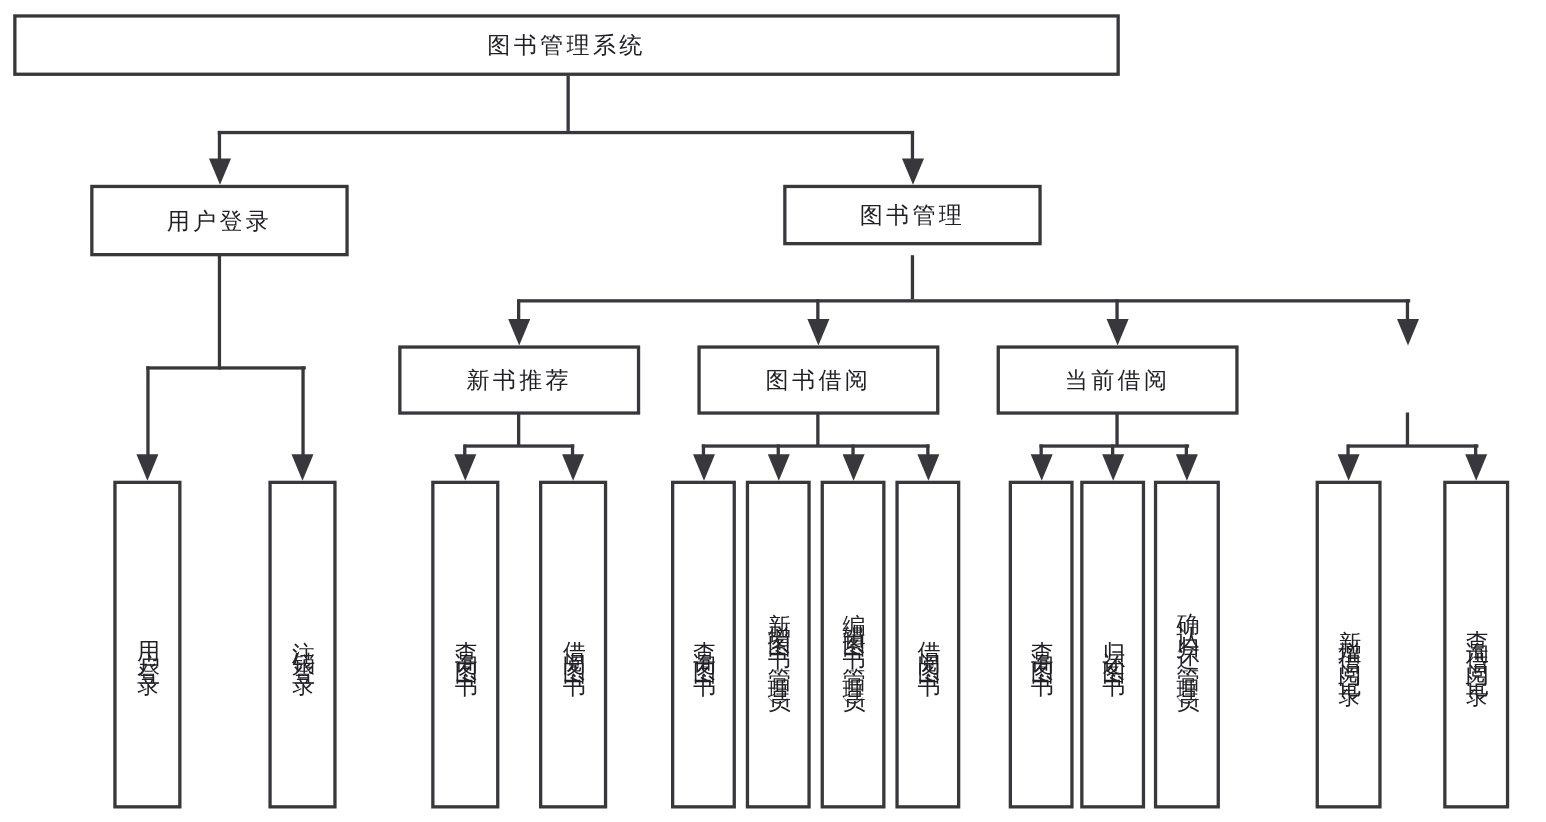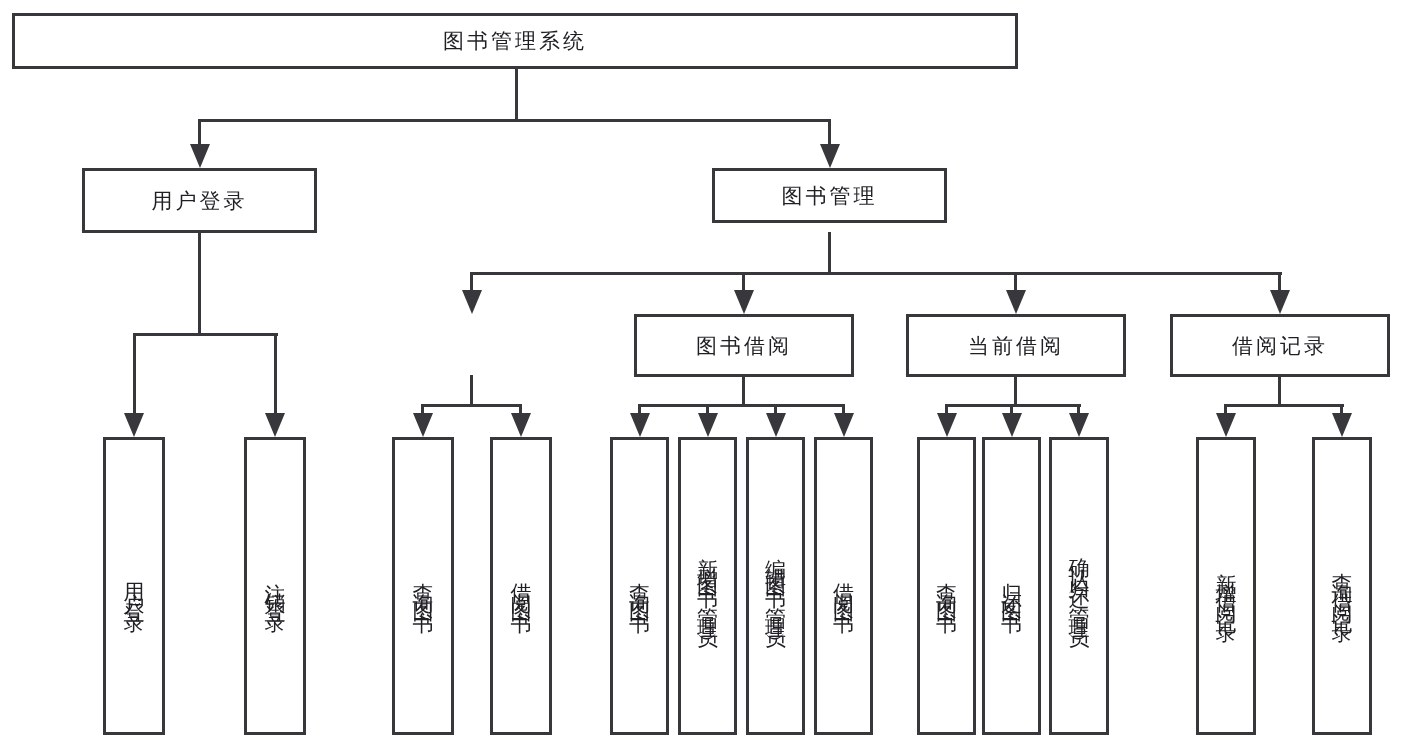--- a/index.html
+++ b/index.html
@@ -78,23 +78,23 @@
   <div class="hline" style="left:471px;top:272px;width:811px"></div>
   <div class="vline" style="left:470px;top:272px;height:20px"></div>
   <div class="arrow" style="left:462px;top:290px"></div>
   <div class="vline" style="left:742px;top:272px;height:20px"></div>
   <div class="arrow" style="left:734px;top:290px"></div>
   <div class="vline" style="left:1014px;top:272px;height:20px"></div>
   <div class="arrow" style="left:1006px;top:290px"></div>
   <div class="vline" style="left:1278px;top:272px;height:20px"></div>
   <div class="arrow" style="left:1270px;top:290px"></div>
 
+  <div class="box" style="left:362px;top:314px;width:220px;height:63px">新书推荐</div>
   <div class="box" style="left:906px;top:314px;width:220px;height:63px">当前借阅</div>
   <div class="box" style="left:634px;top:314px;width:220px;height:63px">图书借阅</div>
-  <div class="box" style="left:1170px;top:314px;width:220px;height:63px">借阅记录</div>
 
   <div class="vline" style="left:470px;top:375px;height:31px"></div>
   <div class="hline" style="left:422px;top:404px;width:100px"></div>
   <div class="vline" style="left:421px;top:404px;height:11px"></div>
   <div class="arrow" style="left:413px;top:413px"></div>
   <div class="vline" style="left:519px;top:404px;height:11px"></div>
   <div class="arrow" style="left:511px;top:413px"></div>
 
   <div class="vline" style="left:742px;top:375px;height:31px"></div>
   <div class="hline" style="left:638px;top:404px;width:207px"></div>

